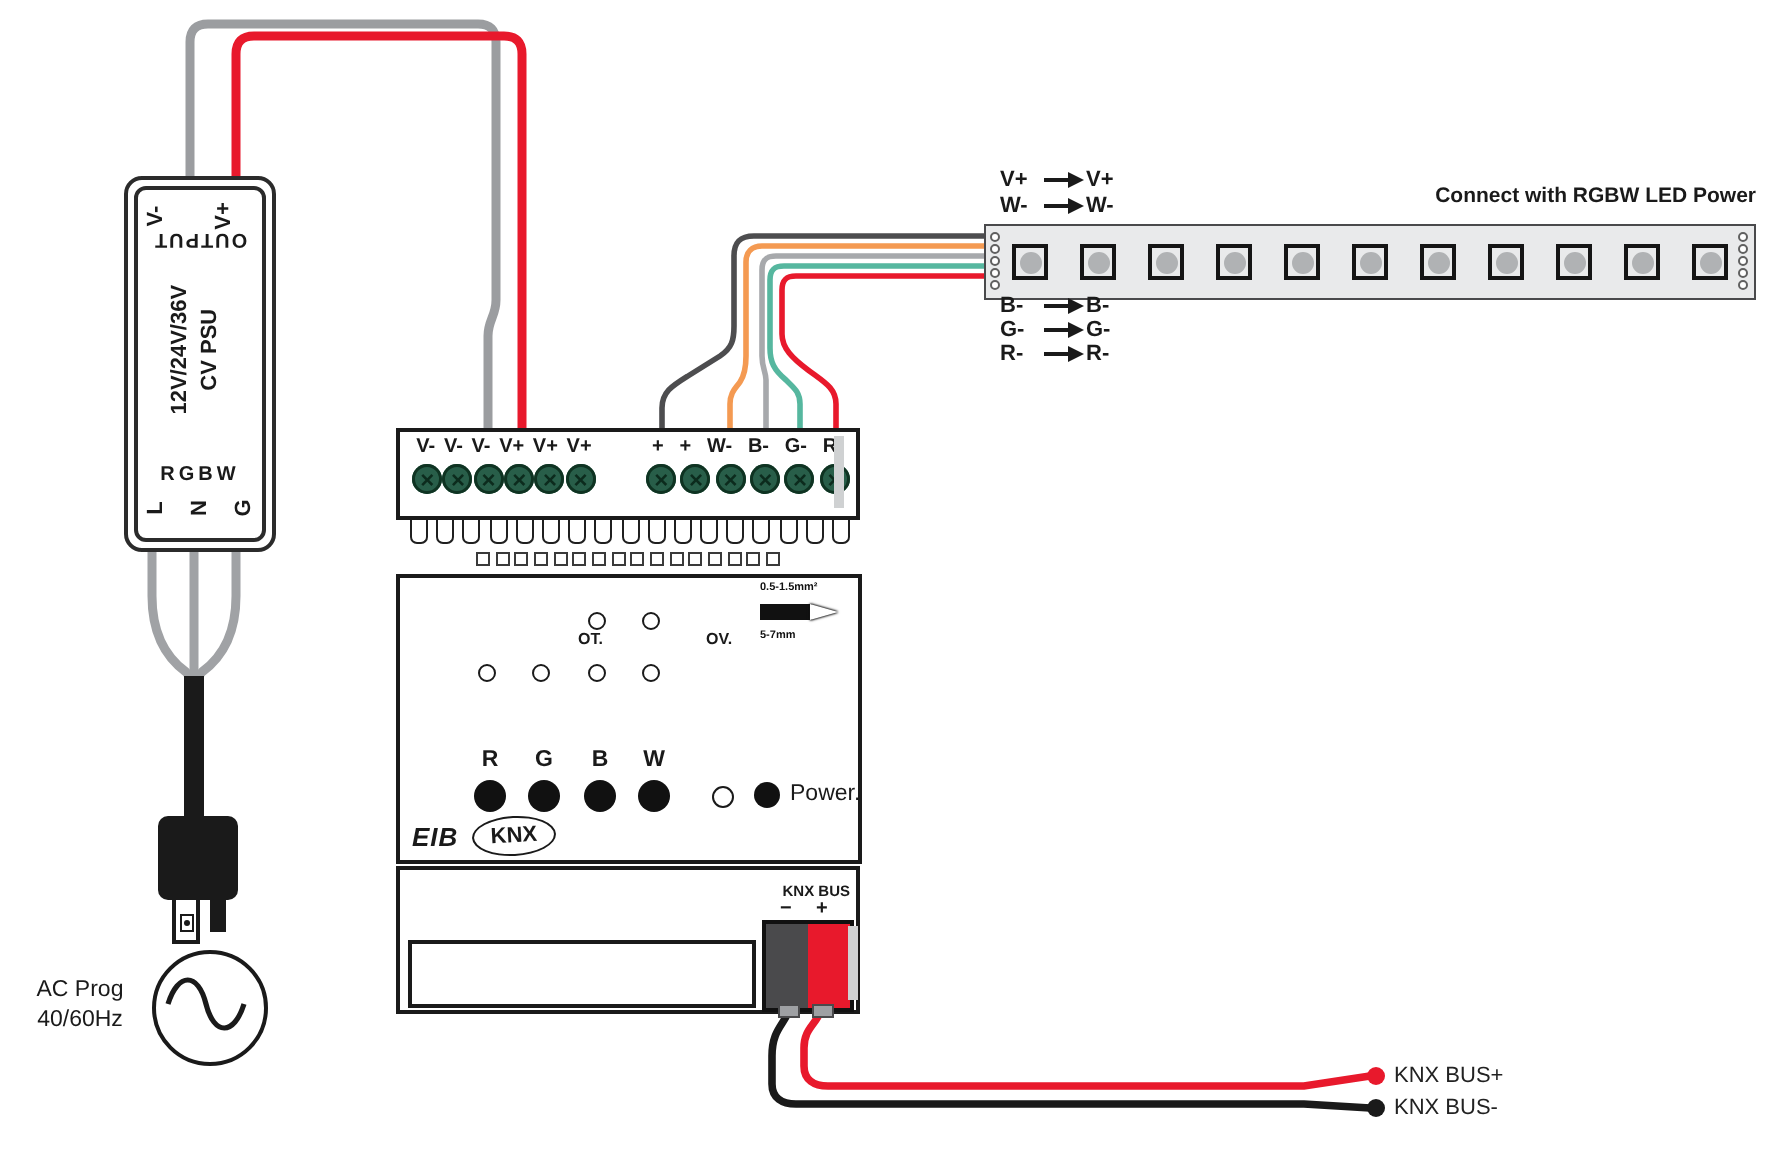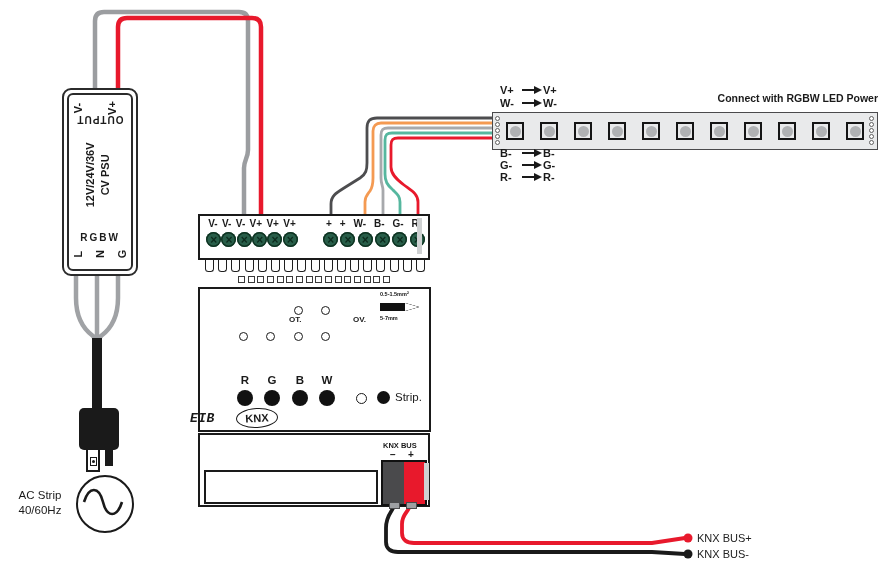--- a/index.html
+++ b/index.html
@@ -44,31 +44,31 @@
   .sqrow{position:absolute;display:flex;justify-content:space-between;z-index:1;}
   .graybar{position:absolute;background:#cfd1d2;z-index:3;}
   .ind{position:absolute;width:7px;height:7px;border:1.3px solid #1a1a1a;border-radius:50%;background:#fff;z-index:3;}
   .indlbl{position:absolute;font-size:8px;font-weight:700;z-index:3;}
   .ctl-title{left:198px;top:350px;width:231px;text-align:center;font-size:13.5px;font-weight:700;z-index:3;}
   .chlbl{position:absolute;font-size:11.5px;font-weight:700;width:16px;text-align:center;z-index:3;}
   .chbtn{position:absolute;width:16px;height:16px;border-radius:50%;background:#111;z-index:3;}
   .statled{left:356px;top:393px;width:9px;height:9px;border:1.4px solid #1a1a1a;border-radius:50%;background:#fff;position:absolute;z-index:3;}
   .progbtn{left:377px;top:391px;width:13px;height:13px;border-radius:50%;background:#111;position:absolute;z-index:3;}
   .proglbl{left:395px;top:391px;font-size:11.5px;z-index:3;position:absolute;}
-  .eib{left:190px;top:411px;font-size:13px;font-weight:900;font-style:italic;letter-spacing:0.5px;z-index:3;position:absolute;font-family:Liberation Mono, monospace;}
+  .eib{left:206px;top:411px;font-size:13px;font-weight:900;font-style:italic;letter-spacing:0.5px;z-index:3;position:absolute;}
   .knxoval{left:236px;top:408px;width:40px;height:18px;border:1.8px solid #1a1a1a;border-radius:50%;
            display:flex;align-items:center;justify-content:center;font-size:11px;font-weight:700;z-index:3;position:absolute;transform:rotate(-3deg);}
   .wirespec{left:380px;top:291px;width:48px;z-index:3;position:absolute;font-weight:700;color:#111;}
   .wirespec .t{font-size:5.5px;display:block;}
   .wirespec .bar{position:relative;margin:1px 0;width:26px;height:8px;background:#111;display:inline-block;vertical-align:middle;}
   .wirespec .tip{display:inline-block;vertical-align:middle;width:0;height:0;margin-left:-1px;
                  border-top:4px solid transparent;border-bottom:4px solid transparent;border-left:14px solid #fff;
                  filter:drop-shadow(0 0 0.6px #111) drop-shadow(0 0 0.6px #111);}
   .plate{left:204px;top:470px;width:170px;height:30px;border:2px solid #1a1a1a;background:#fff;z-index:2;position:absolute;}
-  .knxbus-lbl{left:383px;top:441px;width:42px;text-align:left;font-size:7.5px;font-weight:700;z-index:3;position:absolute;}
+  .knxbus-lbl{left:383px;top:441px;width:42px;text-align:right;font-size:7.5px;font-weight:700;z-index:3;position:absolute;}
   .knxbus-pm{position:absolute;font-size:10px;font-weight:700;z-index:3;}
   .knxterm{left:381px;top:460px;width:42px;height:42px;border:2px solid #111;display:flex;z-index:3;position:absolute;}
   .knxterm .neg{flex:1;background:#4a4a4c;}
   .knxterm .pos{flex:1;background:#e8192c;}
   .tab{position:absolute;width:9px;height:5px;background:#9ea0a3;border:1px solid #4a4a4c;z-index:3;}
   
   .strip{left:492px;top:112px;width:386px;height:38px;border:1.5px solid #4a4a4c;background:#e9eaeb;
          display:flex;align-items:center;justify-content:space-between;padding:0 13px;box-sizing:border-box;z-index:2;position:absolute;}
   .led-module{width:18px;height:18px;border:2px solid #151515;background:#e9eaeb;display:flex;align-items:center;justify-content:center;box-sizing:border-box;}
   .led-module::after{content:"";width:11px;height:11px;border-radius:50%;background:#b0b2b4;}
@@ -128,21 +128,21 @@
   <div class="abs prong-l">
     <span class="prong-hole"></span>
   </div>
   <div class="abs prong-r"></div>
   <div class="abs ac-circle">
     <svg width="50" height="50" viewBox="0 0 50 50">
       <path d="M6 25 C 11 9, 21 9, 25 25 C 29 41, 39 41, 44 25" fill="none" stroke="#1a1a1a" stroke-width="2.6"></path>
     </svg>
   </div>
   <div class="abs ac-text">
-    <span>AC Strip</span><br>
+    <span>AC Prog</span><br>
     <span>40/60Hz</span>
   </div>
 
   <div class="abs box ctl-top"></div>
   <div class="lblrow" style="left:206px;top:218px;width:92px;">
     <span>V-</span>
     <span>V-</span>
     <span>V-</span>
     <span>V+</span>
     <span>V+</span>
@@ -228,21 +228,21 @@
   <div class="chlbl" style="left:237px;top:374px;">R</div>
   <div class="chlbl" style="left:264px;top:374px;">G</div>
   <div class="chlbl" style="left:292px;top:374px;">B</div>
   <div class="chlbl" style="left:319px;top:374px;">W</div>
   <div class="chbtn" style="left:237px;top:390px;"></div>
   <div class="chbtn" style="left:264px;top:390px;"></div>
   <div class="chbtn" style="left:292px;top:390px;"></div>
   <div class="chbtn" style="left:319px;top:390px;"></div>
   <div class="statled"></div>
   <div class="progbtn"></div>
-  <div class="proglbl">Strip.</div>
+  <div class="proglbl">Power.</div>
   <div class="eib">EIB</div>
   <div class="knxoval">KNX</div>
 
   <div class="abs box ctl-bot"></div>
   <div class="sqrow" style="left:238px;top:437px;width:152px;">
       <span class="sq"></span>
       <span class="sq"></span>
       <span class="sq"></span>
       <span class="sq"></span>
       <span class="sq"></span>

